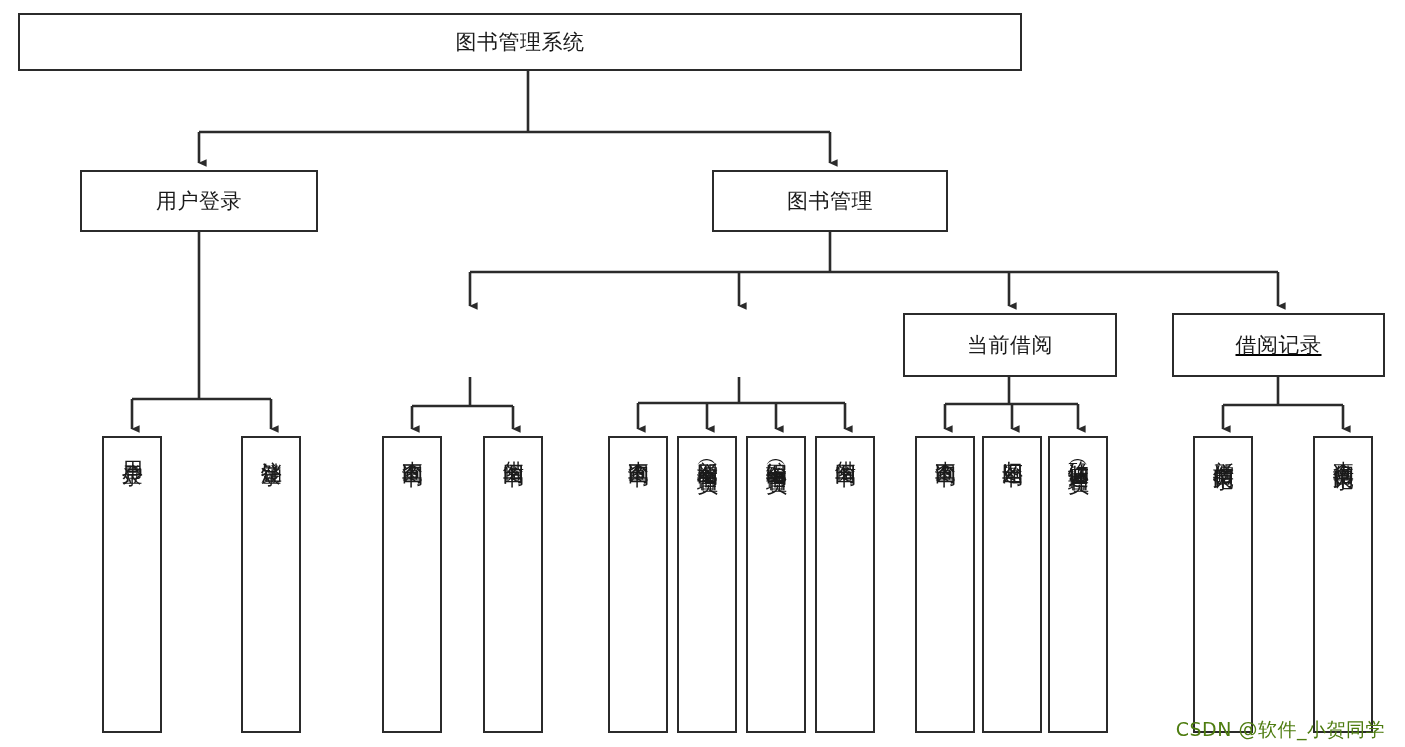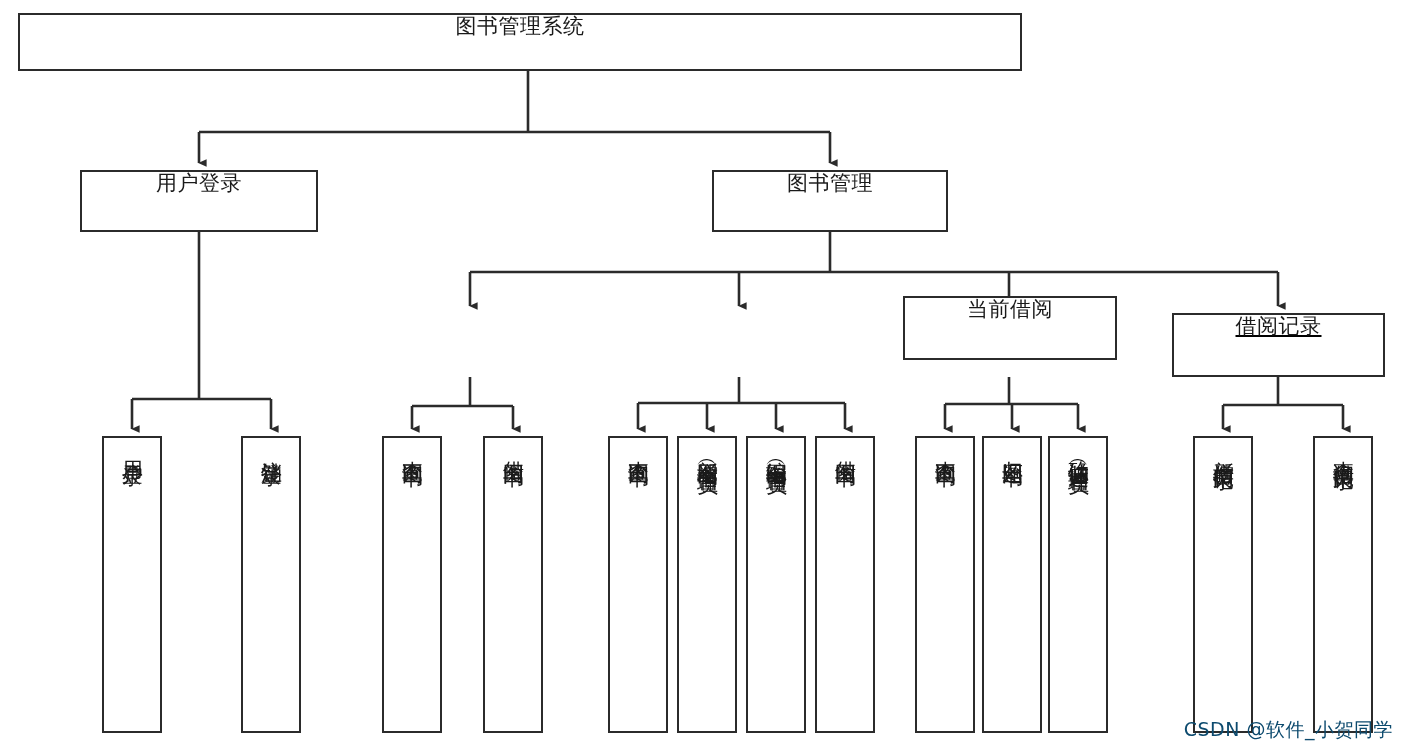--- a/index.html
+++ b/index.html
@@ -25,20 +25,21 @@
     width: 1405px;
     height: 747px;
     pointer-events: none;
   }
   .node {
     position: absolute;
     box-sizing: border-box;
     background: #ffffff;
     border: 2px solid #2b2b2b;
     display: flex;
+    align-items: center;
     justify-content: center;
     overflow: hidden;
   }
   .node .label {
     color: #1a1a1a;
     letter-spacing: 0.5px;
     white-space: nowrap;
     line-height: 1.05;
   }
   
@@ -58,24 +59,24 @@
     writing-mode: vertical-rl;
     text-orientation: upright;
     -webkit-text-orientation: upright;
     font-size: 21px;
     line-height: 1.0;
     letter-spacing: 2px;
     white-space: nowrap;
   }
   #watermark {
     position: absolute;
-    right: 12px;
+    right: 20px;
     bottom: 4px;
     font-size: 19px;
-    color: #0c4a6e;
+    color: #4d7c0f;
     letter-spacing: 0.5px;
     white-space: nowrap;
     user-select: none;
   }
 </style>
 </head>
 <body>
 
 <div id="diagram-root">
 
@@ -137,21 +138,21 @@
   <div class="node horiz" style="left:80px; top:170px; width:238px; height:62px;">
     <span class="label">用户登录</span>
   </div>
 
   <div class="node horiz" style="left:712px; top:170px; width:236px; height:62px;">
     <span class="label">图书管理</span>
   </div>
 
 
 
-  <div class="node horiz" style="left:903px; top:296px; width:214px; height:64px;">
+  <div class="node horiz" style="left:903px; top:313px; width:214px; height:64px;">
     <span class="label">当前借阅</span>
   </div>
 
   <div class="node horiz" style="left:1172px; top:313px; width:213px; height:64px;text-decoration:underline;">
     <span class="label">借阅记录</span>
   </div>
 
   <div class="node leaf" style="left:102px; top:436px; width:60px; height:297px;">
     <span class="label">用户登录</span>
   </div>

